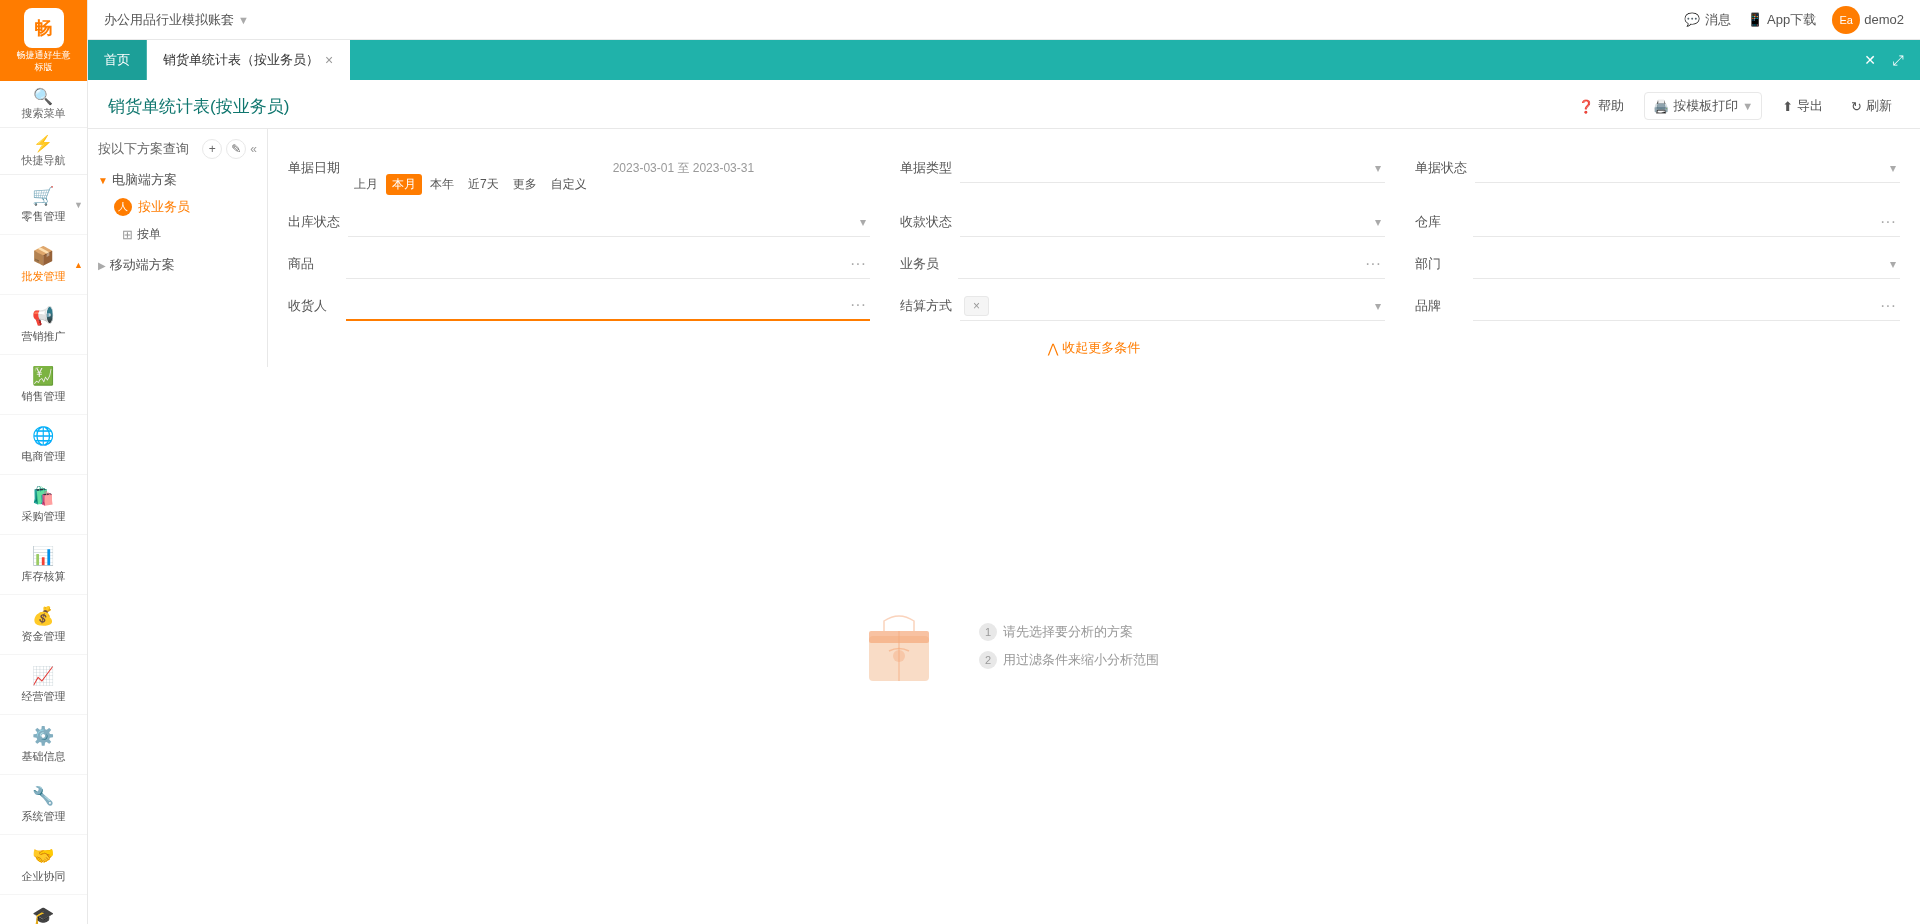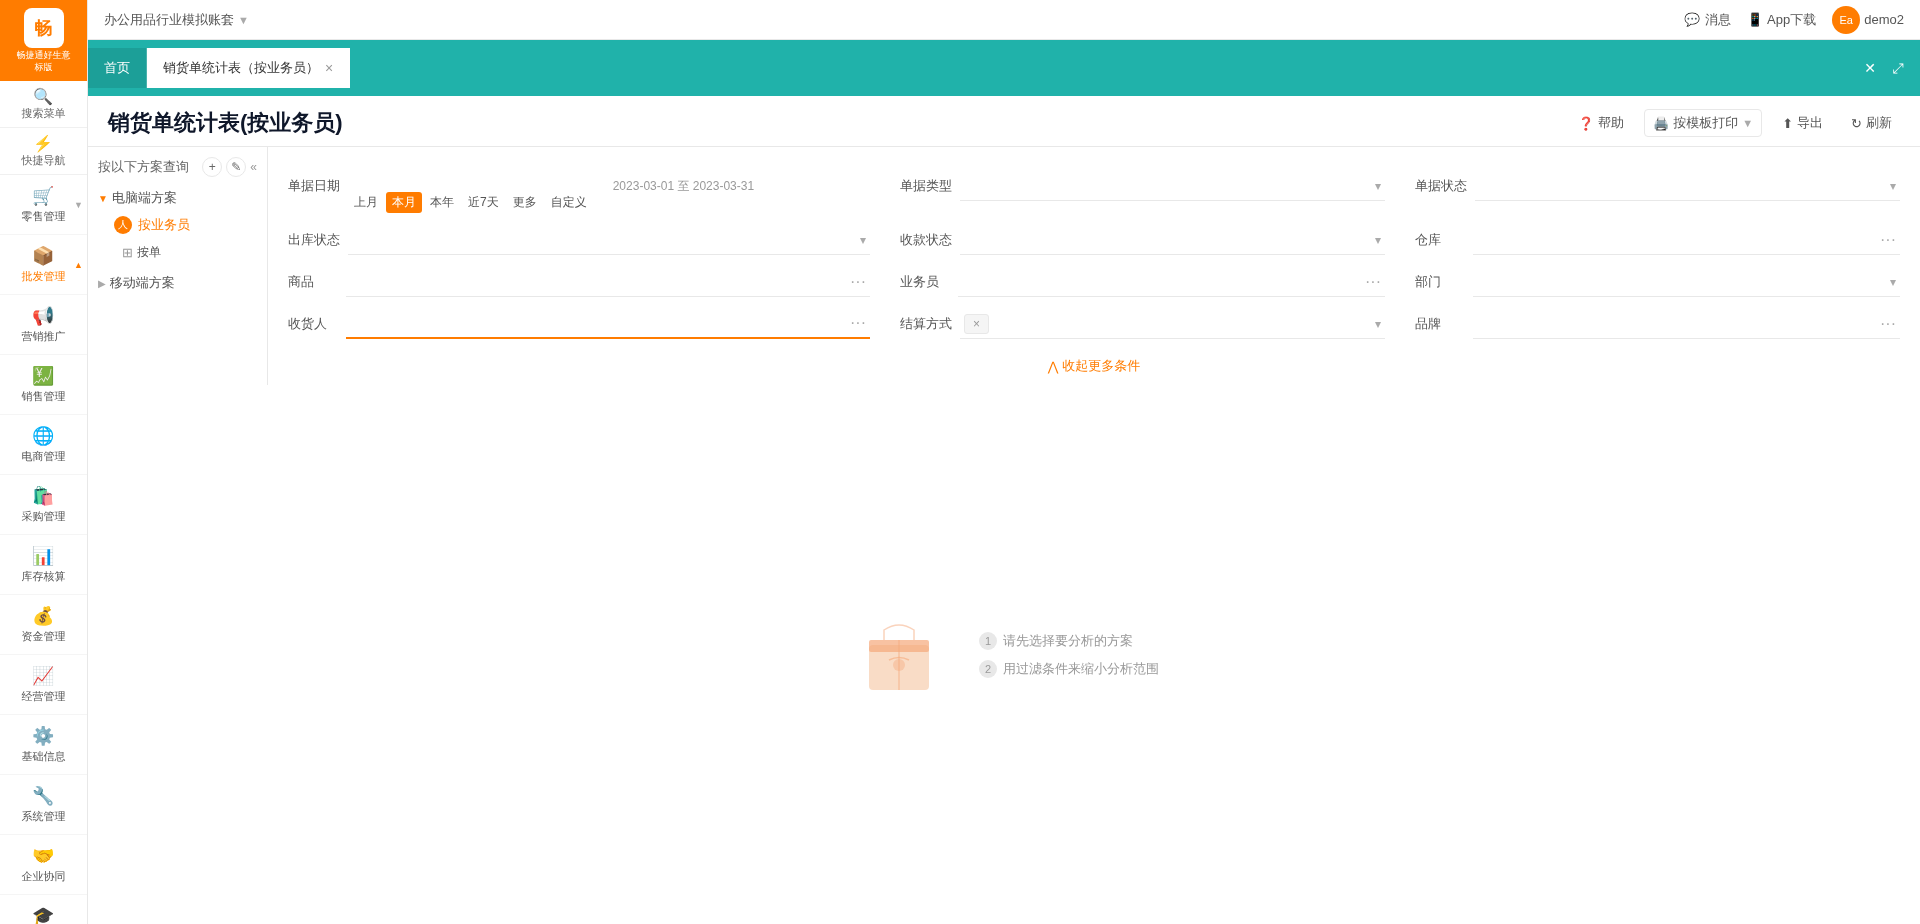--- a/index.html
+++ b/index.html
@@ -21,34 +21,34 @@
 
     
     .top-bar { height: 40px; background: #fff; display: flex; align-items: center; justify-content: space-between; padding: 0 16px; border-bottom: 1px solid #e8e8e8; flex-shrink: 0; gap: 28px; }
     .top-bar-left { display: flex; align-items: center; gap: 8px; font-size: 13px; color: #555; }
     .top-bar-dropdown { display: flex; align-items: center; gap: 4px; cursor: pointer; }
     .top-bar-right { display: flex; align-items: center; gap: 16px; font-size: 13px; color: #555; }
     .top-bar-right-item { display: flex; align-items: center; gap: 4px; cursor: pointer; }
     .avatar { width: 28px; height: 28px; border-radius: 50%; background: #ff7c00; display: flex; align-items: center; justify-content: center; color: #fff; font-size: 11px; }
 
     
-    .tab-bar { height: 56px; background: #20b2aa; display: flex; align-items: center; padding: 0; flex-shrink: 0; }
+    .tab-bar { height: 40px; background: #20b2aa; display: flex; align-items: center; padding: 0; flex-shrink: 0; }
     .tab-item { height: 40px; display: flex; align-items: center; padding: 0 16px; cursor: pointer; color: #fff; font-size: 13px; gap: 6px; border-right: 1px solid rgba(255,255,255,0.2); }
     .tab-item.home { background: rgba(0,0,0,0.1); }
     .tab-item.active { background: #fff; color: #333; }
     .tab-close { font-size: 14px; cursor: pointer; color: #999; }
     .tab-bar-actions { margin-left: auto; display: flex; align-items: center; padding-right: 12px; gap: 8px; }
     .tab-bar-btn { width: 20px; height: 20px; display: flex; align-items: center; justify-content: center; cursor: pointer; color: #fff; font-size: 14px; }
 
     
     .content { flex: 1; background: #f0f2f5; overflow: hidden; display: flex; flex-direction: column; }
 
     
     .page-header { background: #fff; padding: 12px 20px 8px; display: flex; align-items: center; justify-content: space-between; border-bottom: 1px solid #e8e8e8; flex-shrink: 0; }
-    .page-title { font-size: 22px; font-weight: bold; color: #0f172a; }
+    .page-title { font-size: 17px; font-weight: normal; color: #0f766e; }
     .page-actions { display: flex; align-items: center; gap: 12px; }
     .page-action-btn { display: flex; align-items: center; gap: 4px; cursor: pointer; color: #555; font-size: 13px; padding: 4px 8px; border-radius: 4px; }
     .page-action-print { border: 1px solid #e8e8e8; }
 
     
     .filter-panel { display: flex; background: #fff; flex-shrink: 0; }
 
     
     .scheme-panel { width: 180px; border-right: 1px solid #e8e8e8; padding: 10px 0; flex-shrink: 0; }
     .scheme-panel-header { display: flex; align-items: center; justify-content: space-between; padding: 0 10px 8px; }

